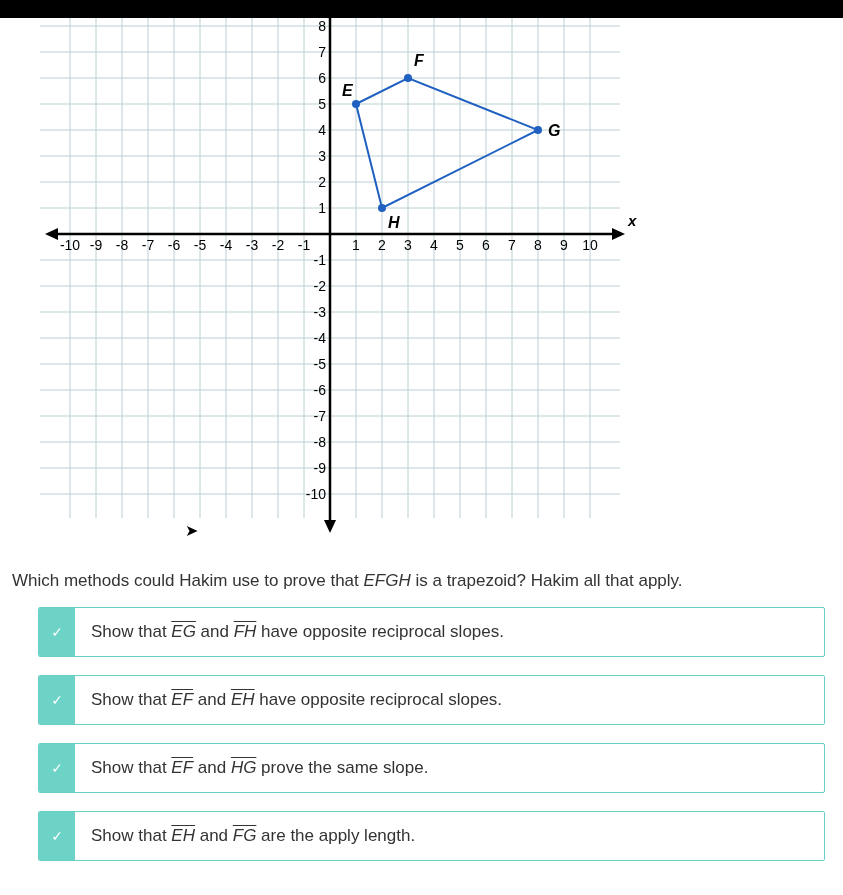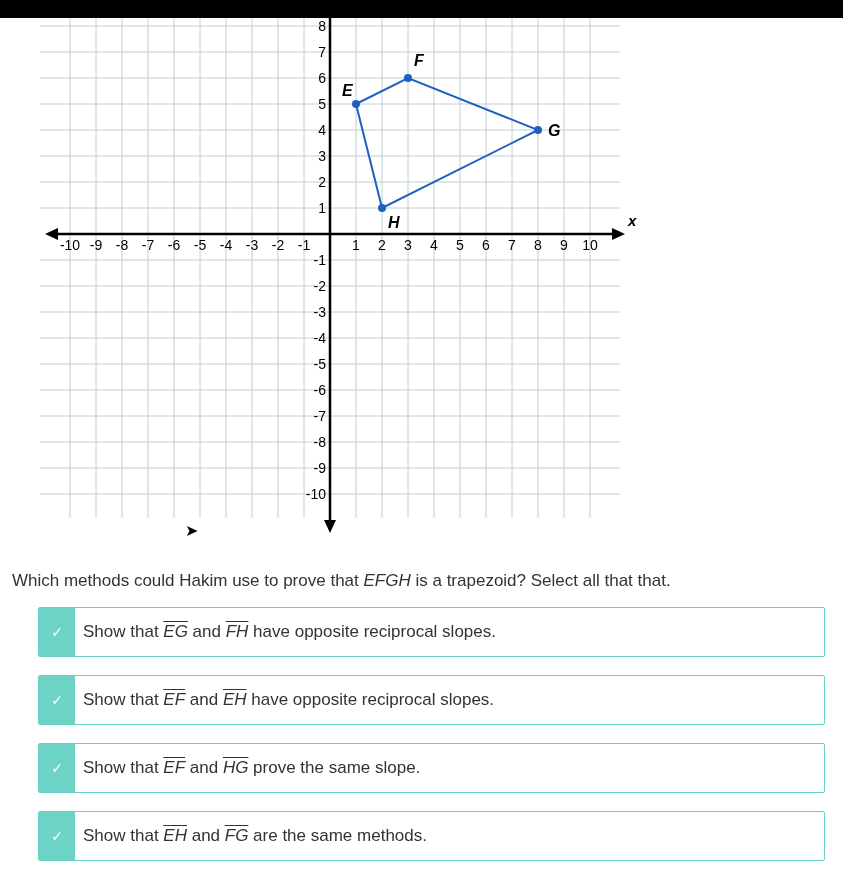--- a/index.html
+++ b/index.html
@@ -53,21 +53,21 @@
     .check-box {
       width: 36px;
       background: #6dd3c7;
       display: flex;
       align-items: center;
       justify-content: center;
       color: #fff;
       font-size: 14px;
     }
     .answer-text {
-      padding: 14px 8px;
+      padding: 14px 16px;
       font-size: 17px;
       color: #333;
       flex: 1;
     }
     .overline {
       text-decoration: overline;
       font-style: italic;
     }
     .cursor {
       position: absolute;
@@ -199,21 +199,21 @@
         <text x="302" y="78">E</text>
         <text x="374" y="48">F</text>
         <text x="508" y="118">G</text>
         <text x="348" y="210">H</text>
       </g>
     </svg>
     <div class="cursor">➤</div>
   </div>
 
   <div class="question-text">
-    <span class="plain">Which methods could Hakim use to prove that </span><span>EFGH</span><span class="plain"> is a trapezoid? Select all that that.</span>
+    <span class="plain">Which methods could Hakim use to prove that </span><span>EFGH</span><span class="plain"> is a trapezoid? Hakim all that apply.</span>
   </div>
 
   <div class="answer-item">
     <div class="check-box">✓</div>
     <div class="answer-text">
       <span>Show that </span><span class="overline">EG</span><span> and </span><span class="overline">FH</span><span> have opposite reciprocal slopes.</span>
     </div>
   </div>
 
   <div class="answer-item">
@@ -226,16 +226,16 @@
   <div class="answer-item">
     <div class="check-box">✓</div>
     <div class="answer-text">
       <span>Show that </span><span class="overline">EF</span><span> and </span><span class="overline">HG</span><span> prove the same slope.</span>
     </div>
   </div>
 
   <div class="answer-item">
     <div class="check-box">✓</div>
     <div class="answer-text">
-      <span>Show that </span><span class="overline">EH</span><span> and </span><span class="overline">FG</span><span> are the same methods.</span>
+      <span>Show that </span><span class="overline">EH</span><span> and </span><span class="overline">FG</span><span> are the apply length.</span>
     </div>
   </div>
 </div>
 
 </body></html>

